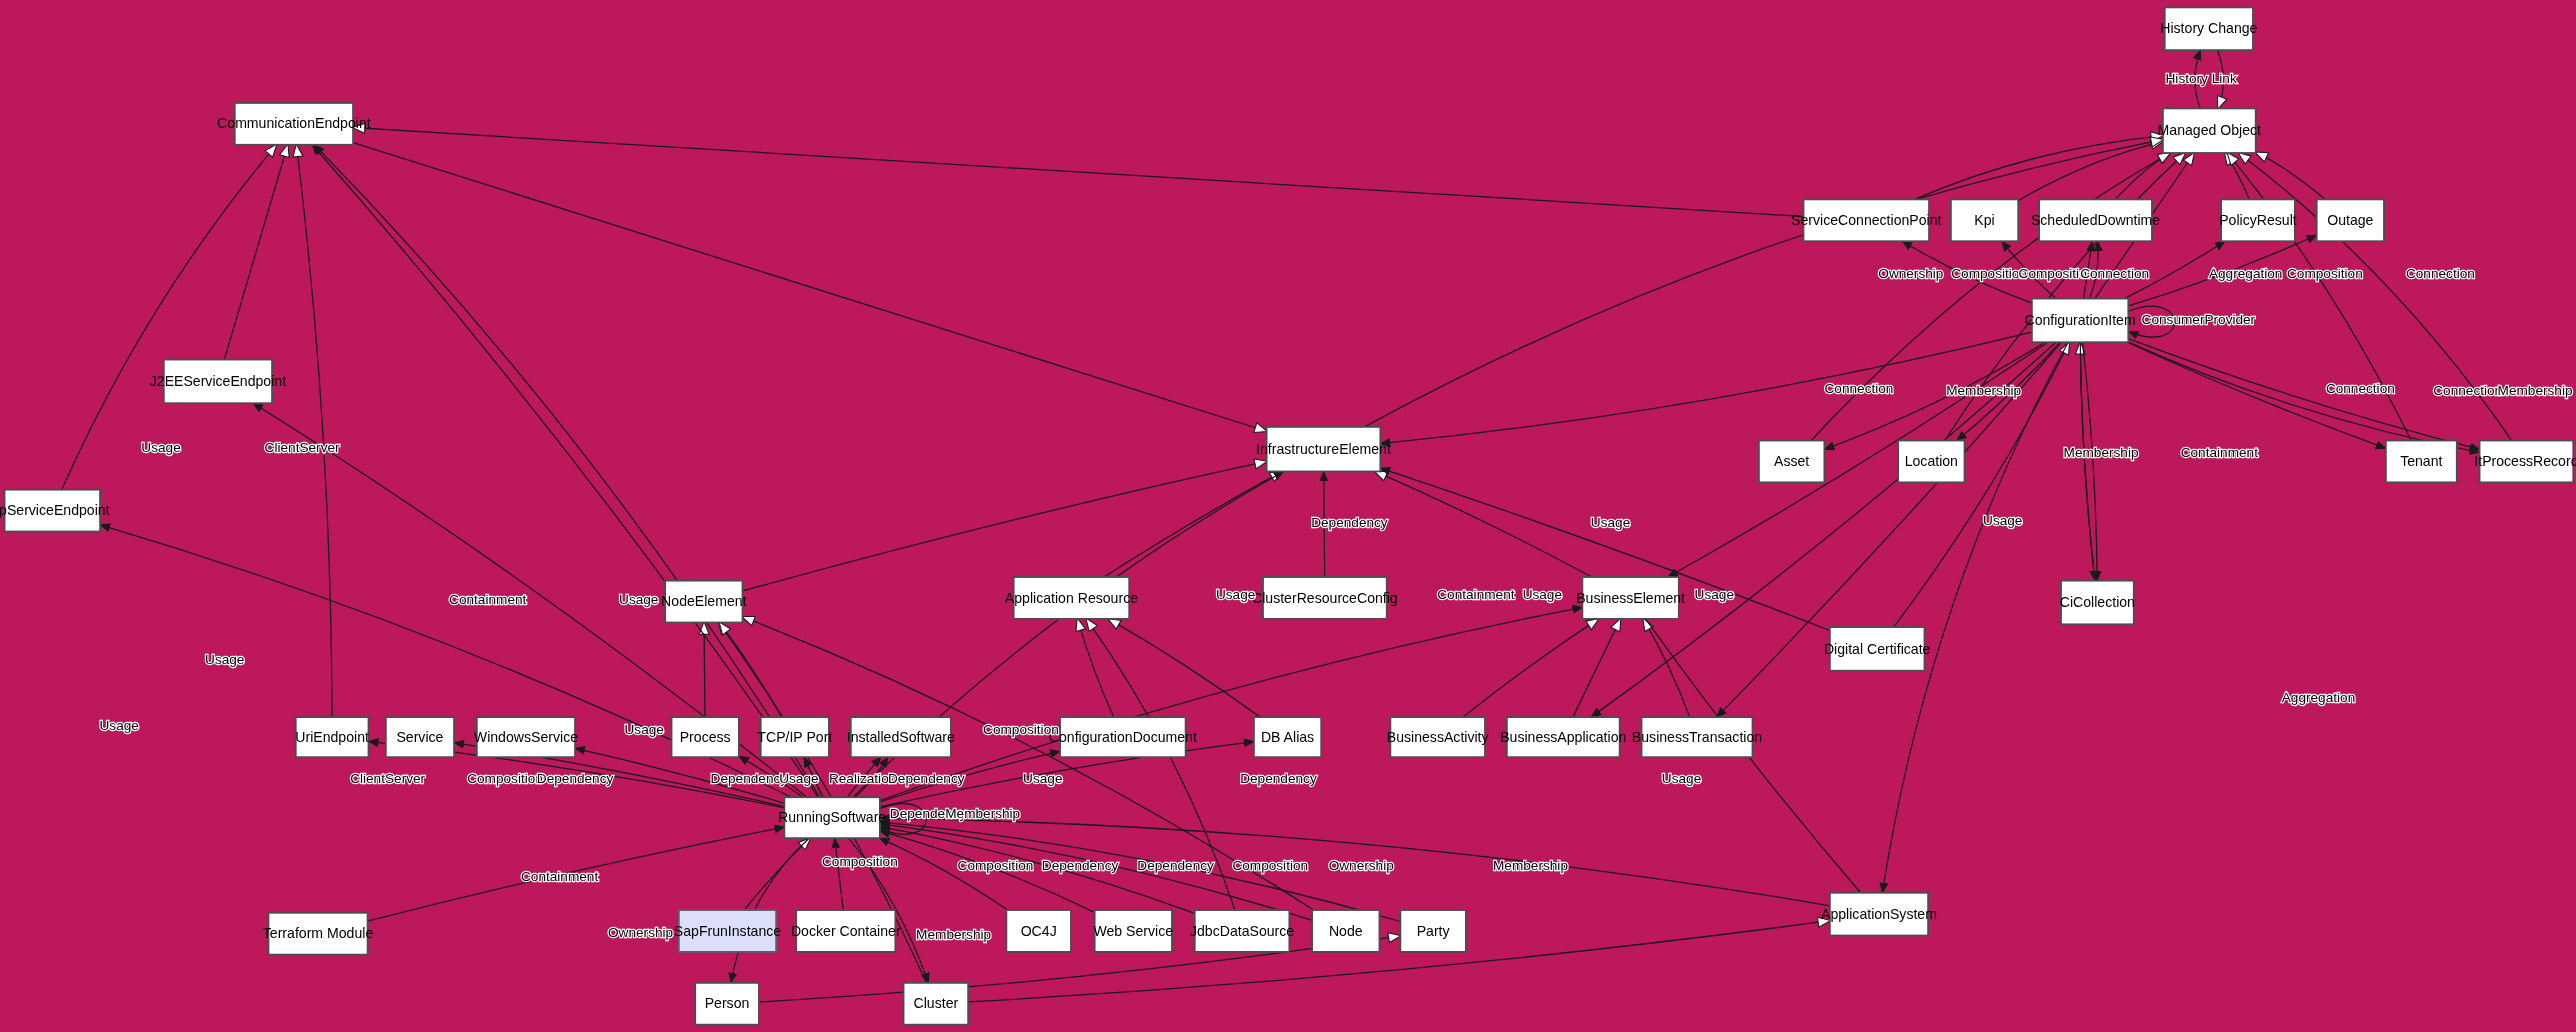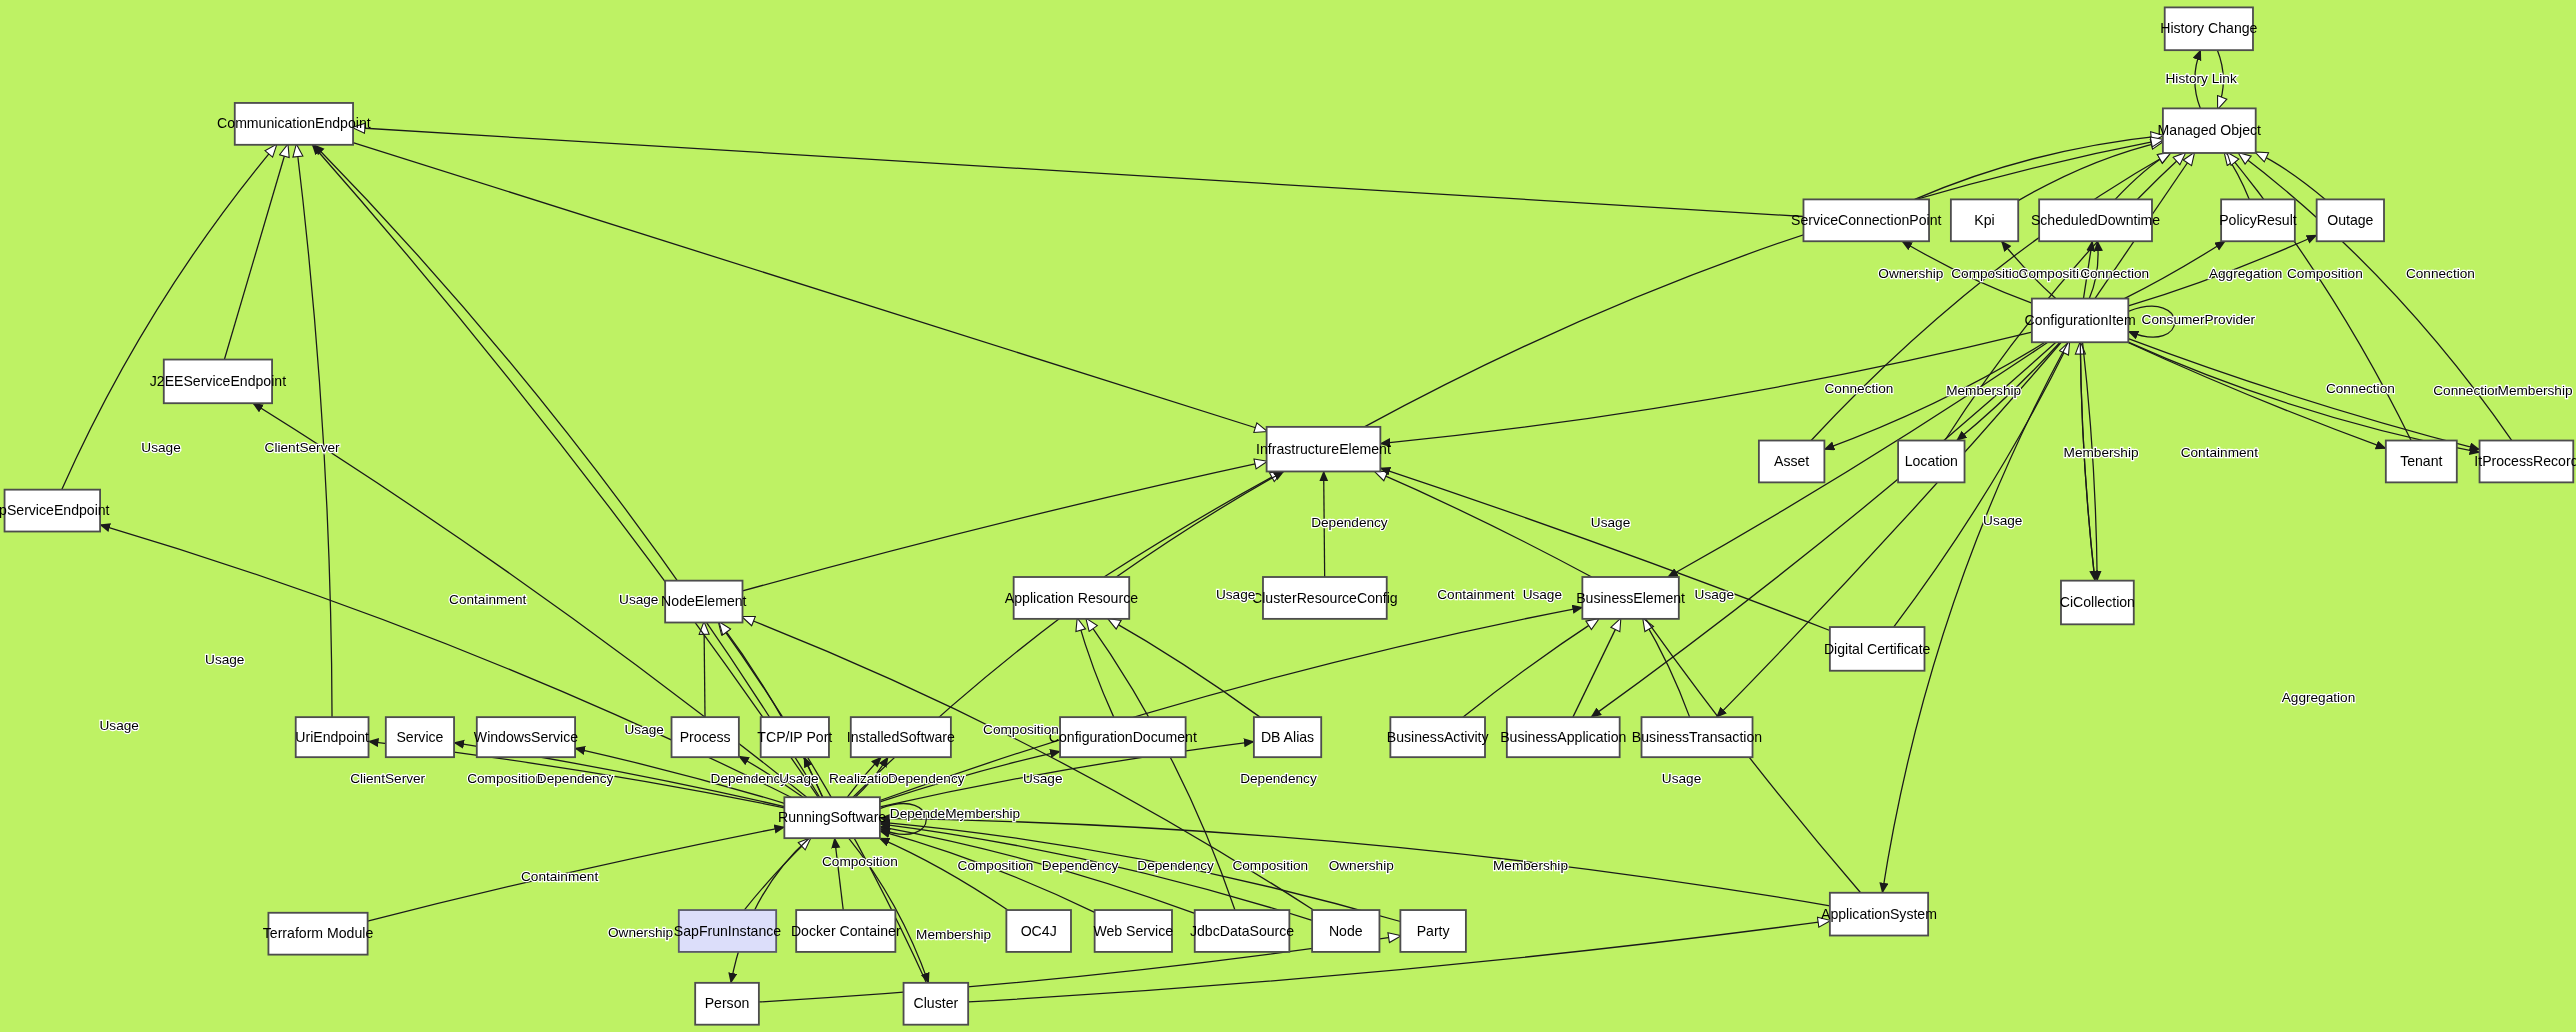--- a/index.html
+++ b/index.html
@@ -1,16 +1,16 @@
 <!DOCTYPE html>
 <html style="font-size:14.6px"><head>
 <meta charset="utf-8">
 <style>
   html,body{margin:0;padding:0;background:#ffffff;}
-  #stage{position:relative;width:2576px;height:1033px;background:#bef264;overflow:hidden;}
+  #stage{position:relative;width:2576px;height:1033px;background:#be185d;overflow:hidden;}
   svg{display:block;font-family:"Liberation Sans","DejaVu Sans",sans-serif;}
   .node-rect{fill:#ffffff;stroke:#4d4d4d;stroke-width:2px;}
   .node-rect.hl{fill:#dcdefa;stroke:#5a5a6a;}
   .node-label{fill:#000000;font-size:15.5px;text-anchor:middle;dominant-baseline:middle;}
   .edge{fill:none;stroke:#1a1a1a;stroke-width:1.4px;}
   .edge-label{fill:#000000;font-size:15px;text-anchor:middle;paint-order:stroke;stroke:#ffffff;stroke-width:2.5px;}
 </style>
 </head>
 <body>
 

